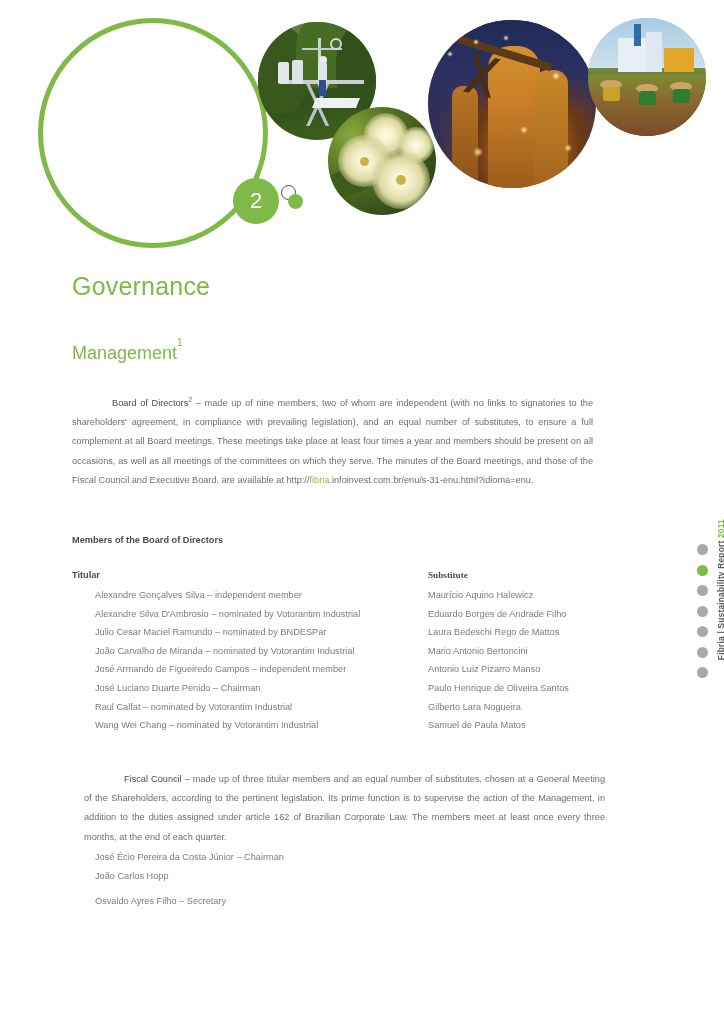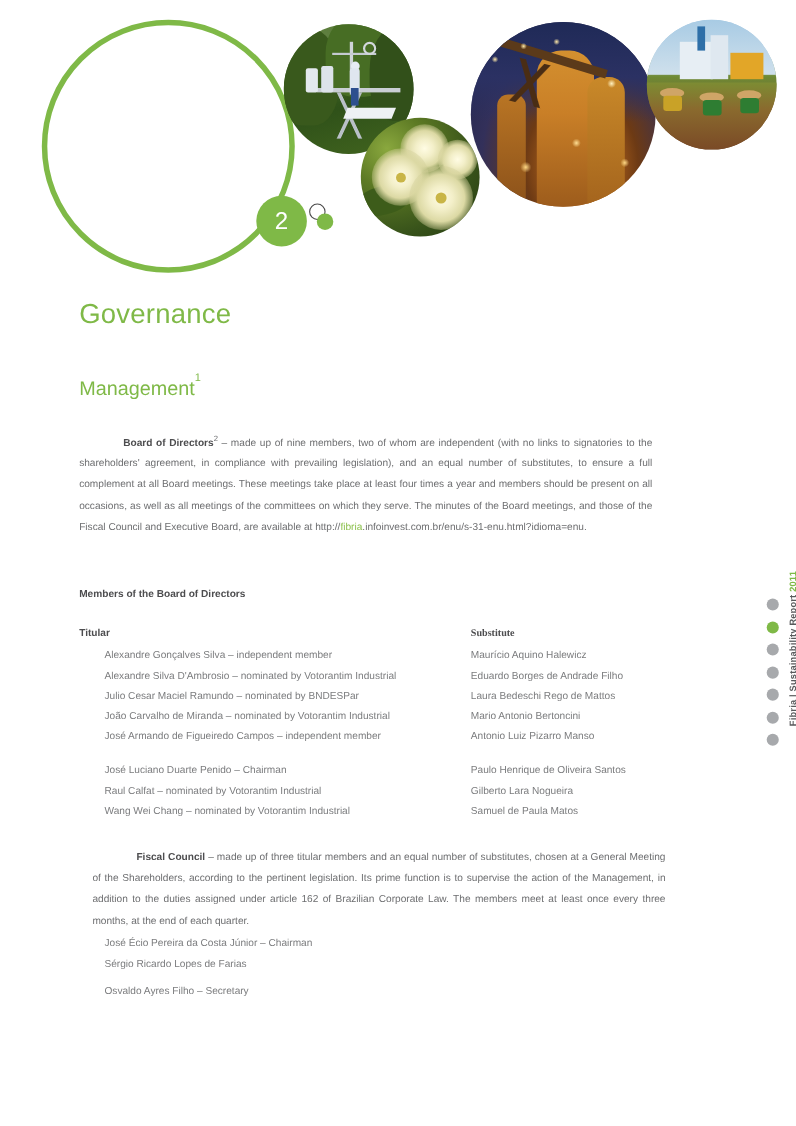--- a/index.html
+++ b/index.html
@@ -289,21 +289,21 @@
 
   .body-para {
     position: absolute;
     left: 72px;
     width: 521px;
     font-size: 9.2px;
     line-height: 19.2px;
     color: #6d6e70;
     text-align: justify;
   }
-  .body-para b { color: #4d4d4f; font-weight: bold; padding-left: 40px; }
+  .body-para b { color: #4d4d4f; font-weight: normal; padding-left: 40px; }
   .body-para sup { font-size: 7px; }
   .link-green { color: #8cc04c; }
 
   #para-board { top: 390px; }
   #para-fiscal { top: 770px; margin-left: 12px; }
 
   #members-heading {
     position: absolute;
     left: 72px; top: 535px;
     font-size: 9.2px;
@@ -492,40 +492,40 @@
           <span class="name-substitute">Laura Bedeschi Rego de Mattos</span>
         </div>
         <div class="name-row" style="top: 0px;">
           <span class="name-titular">João Carvalho de Miranda – nominated by Votorantim Industrial</span>
           <span class="name-substitute">Mario Antonio Bertoncini</span>
         </div>
         <div class="name-row" style="top: 0px;">
           <span class="name-titular">José Armando de Figueiredo Campos – independent member</span>
           <span class="name-substitute">Antonio Luiz Pizarro Manso</span>
         </div>
-        <div class="name-row" style="top: 0px; margin-top: 12px;">
+        <div class="name-row" style="top: 0px;">
           <span class="name-titular">José Luciano Duarte Penido – Chairman</span>
           <span class="name-substitute">Paulo Henrique de Oliveira Santos</span>
         </div>
         <div class="name-row" style="top: 0px;">
           <span class="name-titular">Raul Calfat  – nominated by Votorantim Industrial</span>
           <span class="name-substitute">Gilberto Lara Nogueira</span>
         </div>
         <div class="name-row" style="top: 0px;">
           <span class="name-titular">Wang Wei Chang – nominated by Votorantim Industrial</span>
           <span class="name-substitute">Samuel de Paula Matos</span>
         </div>
       </div>
     </div>
 
     <p class="body-para" id="para-fiscal"><b>Fiscal Council</b><span> – made up of three titular members and an equal number of substitutes, chosen at a General Meeting of the Shareholders, according to the pertinent legislation. Its prime function is to supervise the action of the Management, in addition to the duties assigned under article 162 of Brazilian Corporate Law. The members meet at least once every three months, at the end of each quarter.</span></p>
 
     <ul id="fiscal-list">
       <li>José Écio Pereira da Costa Júnior – Chairman</li>
-      <li>Sérgio Ricardo Lopes de Farias</li>
+      <li>João Carlos Hopp</li>
       <li class="spaced">Osvaldo Ayres Filho – Secretary</li>
     </ul>
   </div>
 
   <div id="side-rail">
     <div id="vertical-label"><span>Fibria | Sustainability Report </span><span class="year">2011</span></div>
 
     <div id="dot-column">
       <div class="rail-dot"></div>
       <div class="rail-dot active"></div>

